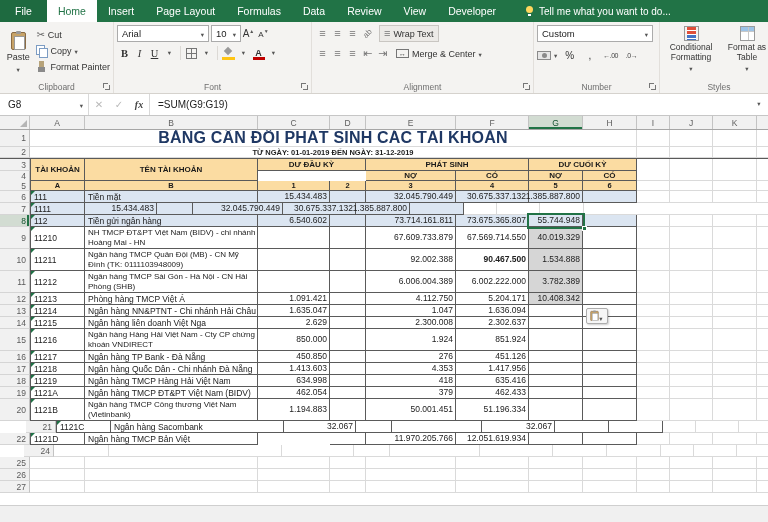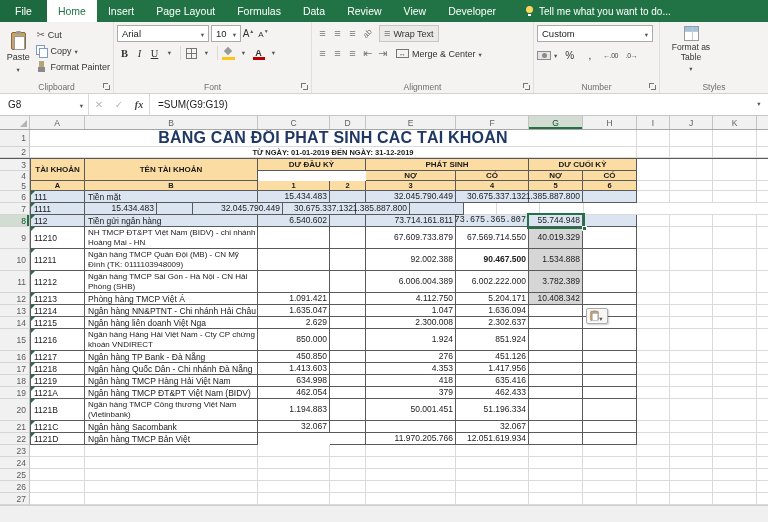--- a/index.html
+++ b/index.html
@@ -297,20 +297,25 @@
           <div class="tbtn deci">.0→</div>
         </div>
       </div>
       <div class="glabel">Number</div>
       <div class="launcher"></div>
     </div>
 
     <div class="group last">
       <div class="grp-content">
         <div class="bigbtn">
+          <span class="ic-cf"></span>
+          <span>Conditional Formatting</span>
+          <span class="dd"></span>
+        </div>
+        <div class="bigbtn">
           <span class="ic-fat"></span>
           <span>Format as Table</span>
           <span class="dd"></span>
         </div>
       </div>
       <div class="glabel">Styles</div>
     </div>
 
   </div>
 
@@ -440,21 +445,21 @@
           <div class="cell" style="width: 44px;"></div>
           <div class="cell filler"></div>
         </div>
         <div class="srow" style="height: 12px;">
           <div class="rh sel">8</div>
           <div class="cell tb first acct err blue" style="width: 55px;">112</div>
           <div class="cell tb bname blue" style="width: 173px;">Tiền gửi ngân hàng</div>
           <div class="cell tb num blue" style="width: 72px;">6.540.602</div>
           <div class="cell tb num blue" style="width: 36px;"></div>
           <div class="cell tb num blue" style="width: 90px;">73.714.161.811</div>
-          <div class="cell tb num blue" style="width: 73px; font-family: Liberation Mono, monospace;">73.675.365.807</div>
+          <div class="cell tb num blue" style="width: 73px;">73.675.365.807</div>
           <div class="cell tb num blue" style="width: 54px;">55.744.948</div>
           <div class="cell tb num blue" style="width: 54px;"></div>
           <div class="cell" style="width: 33px;"></div>
           <div class="cell" style="width: 43px;"></div>
           <div class="cell" style="width: 44px;"></div>
           <div class="cell filler"></div>
         </div>
         <div class="srow tall" style="height: 22px;">
           <div class="rh">9</div>
           <div class="cell tb first acct err" style="width: 55px;">11210</div>
@@ -628,21 +633,21 @@
           <div class="cell tb num" style="width: 36px;"></div>
           <div class="cell tb num" style="width: 90px;">50.001.451</div>
           <div class="cell tb num" style="width: 73px;">51.196.334</div>
           <div class="cell tb num" style="width: 54px;"></div>
           <div class="cell tb num" style="width: 54px;"></div>
           <div class="cell" style="width: 33px;"></div>
           <div class="cell" style="width: 43px;"></div>
           <div class="cell" style="width: 44px;"></div>
           <div class="cell filler"></div>
         </div>
-        <div class="srow" style="height: 12px;">
+        <div class="srow" style="height: 12px; margin-left: 26px;">
           <div class="rh">21</div>
           <div class="cell tb first acct err" style="width: 55px;">1121C</div>
           <div class="cell tb bname" style="width: 173px;">Ngân hàng Sacombank</div>
           <div class="cell tb num" style="width: 72px;">32.067</div>
           <div class="cell tb num" style="width: 36px;"></div>
           <div class="cell tb num" style="width: 90px;"></div>
           <div class="cell tb num" style="width: 73px;">32.067</div>
           <div class="cell tb num" style="width: 54px;"></div>
           <div class="cell tb num" style="width: 54px;"></div>
           <div class="cell" style="width: 33px;"></div>
@@ -658,36 +663,21 @@
           <div class="cell tb num" style="width: 36px;"></div>
           <div class="cell tb num" style="width: 90px;">11.970.205.766</div>
           <div class="cell tb num" style="width: 73px;">12.051.619.934</div>
           <div class="cell tb num" style="width: 54px;"></div>
           <div class="cell tb num" style="width: 54px;"></div>
           <div class="cell" style="width: 33px;"></div>
           <div class="cell" style="width: 43px;"></div>
           <div class="cell" style="width: 44px;"></div>
           <div class="cell filler"></div>
         </div>
-        <div class="srow" style="height: 12px;">
-          <div class="rh">23</div>
-          <div class="cell" style="width: 55px;"></div>
-          <div class="cell" style="width: 173px;"></div>
-          <div class="cell" style="width: 72px;"></div>
-          <div class="cell" style="width: 36px;"></div>
-          <div class="cell" style="width: 90px;"></div>
-          <div class="cell" style="width: 73px;"></div>
-          <div class="cell" style="width: 54px;"></div>
-          <div class="cell" style="width: 54px;"></div>
-          <div class="cell" style="width: 33px;"></div>
-          <div class="cell" style="width: 43px;"></div>
-          <div class="cell" style="width: 44px;"></div>
-          <div class="cell filler"></div>
-        </div>
-        <div class="srow" style="height: 12px;">
+        <div class="srow" style="height: 12px; padding-left: 24px;">
           <div class="rh">24</div>
           <div class="cell" style="width: 55px;"></div>
           <div class="cell" style="width: 173px;"></div>
           <div class="cell" style="width: 72px;"></div>
           <div class="cell" style="width: 36px;"></div>
           <div class="cell" style="width: 90px;"></div>
           <div class="cell" style="width: 73px;"></div>
           <div class="cell" style="width: 54px;"></div>
           <div class="cell" style="width: 54px;"></div>
           <div class="cell" style="width: 33px;"></div>

